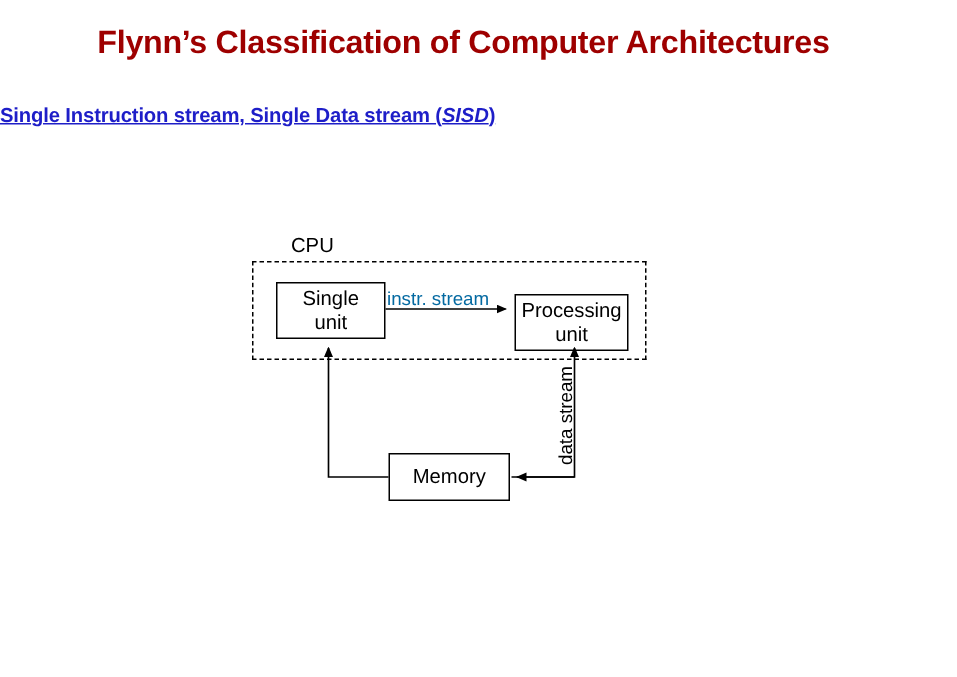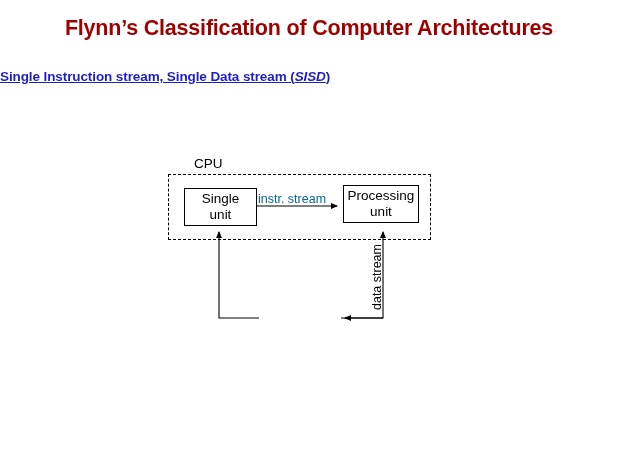--- a/index.html
+++ b/index.html
@@ -78,21 +78,21 @@
     line-height: 1.18;
   }
   .control-unit {
     left: 184px;
     top: 188px;
     width: 73px;
     height: 38px;
   }
   .processing-unit {
     left: 343px;
-    top: 185px;
+    top: 196px;
     width: 76px;
     height: 38px;
   }
   .memory-box {
     left: 259px;
     top: 302px;
     width: 81px;
     height: 32px;
   }
   .instr-label {
@@ -136,20 +136,23 @@
   <div class="unit-box control-unit">
     <span>Single</span>
     <span>unit</span>
   </div>
 
   <div class="unit-box processing-unit">
     <span>Processing</span>
     <span>unit</span>
   </div>
 
+  <div class="unit-box memory-box">
+    <span>Memory</span>
+  </div>
 
   <div class="instr-label">instr. stream</div>
   <div class="data-label">data stream</div>
 
   <svg class="arrows" viewBox="0 0 638 451">
     <defs>
       <marker id="arrowhead" markerWidth="7" markerHeight="7" refX="6" refY="3" orient="auto" markerUnits="userSpaceOnUse">
         <path d="M0,0 L7,3 L0,6 z" fill="#000000"></path>
       </marker>
     </defs>

